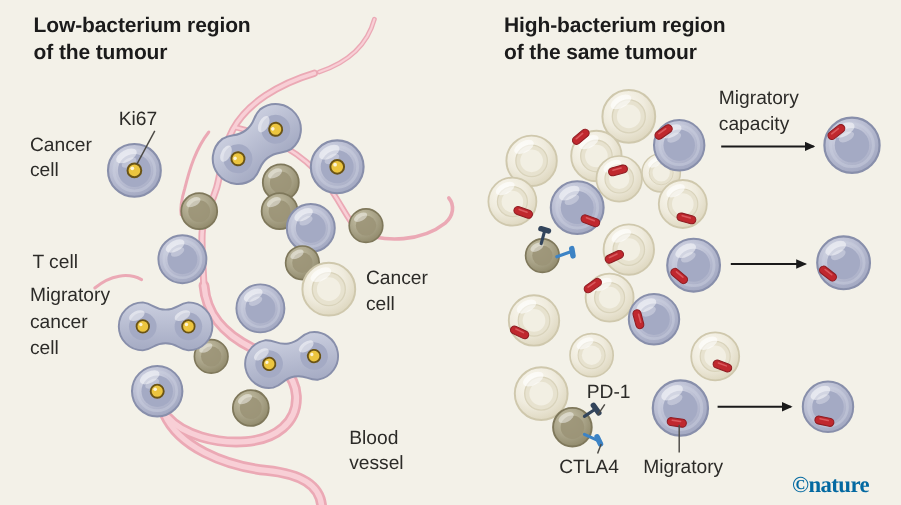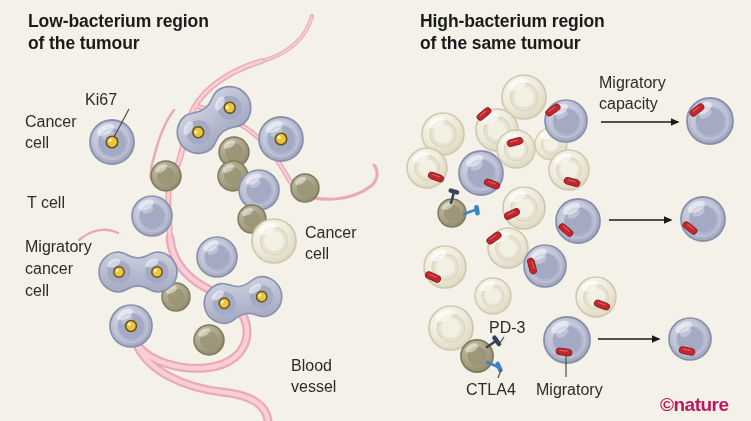--- a/index.html
+++ b/index.html
@@ -3,22 +3,22 @@
 <meta charset="utf-8">
 <style>
   html,body{margin:0;padding:0}
   #stage{position:relative;width:751px;height:421px;background:#f3f1e8;
          font-family:"Liberation Sans",sans-serif;overflow:hidden}
   #art{position:absolute;left:0;top:0}
   .title{position:absolute;font-size:17.5px;line-height:22px;font-weight:700;
          color:#1b1b1b;white-space:pre-line;letter-spacing:-.1px}
   .lab{position:absolute;font-size:16px;line-height:21px;color:#2c2b28;white-space:pre-line}
   .lab3{line-height:22px}
-  .wm{position:absolute;font-family:Liberation Sans, sans-serif;font-weight:700;
-      font-size:19px;color:#be185d;letter-spacing:-.5px}
+  .wm{position:absolute;font-family:Liberation Serif, serif;font-weight:700;
+      font-size:19px;color:#0369a1;letter-spacing:-.5px}
 </style>
 </head>
 <body>
 
 <div id="stage" style="background: rgb(243, 241, 232);">
 
 <svg id="art" width="751" height="421" viewBox="0 0 751 421">
   <defs>
     <radialGradient id="gCell" cx="38%" cy="32%" r="75%">
       <stop offset="0" stop-color="#d9dce8"></stop>
@@ -310,32 +310,32 @@
     <line x1="504" y1="337" x2="498" y2="346"></line>
     <line x1="498" y1="378" x2="501" y2="370"></line>
   </g>
 </svg>
 
   <div class="title" style="left:28px;top:10px">Low-bacterium region
 of the tumour</div>
   <div class="title" style="left:420px;top:10px">High-bacterium region
 of the same tumour</div>
 
-  <div class="lab" style="left:85px;top:89px">Ki67</div>
+  <div class="lab" style="left:99px;top:89px">Ki67</div>
   <div class="lab" style="left:25px;top:111px">Cancer
 cell</div>
-  <div class="lab" style="left:27px;top:192px">T cell</div>
+  <div class="lab" style="left:27px;top:208px">T cell</div>
   <div class="lab lab3" style="left:25px;top:236px">Migratory
 cancer
 cell</div>
   <div class="lab" style="left:305px;top:222px">Cancer
 cell</div>
   <div class="lab" style="left:599px;top:72px">Migratory
 capacity</div>
 
   <div class="lab" style="left:291px;top:355px">Blood
 vessel</div>
-  <div class="lab" style="left:489px;top:317px">PD-3</div>
+  <div class="lab" style="left:489px;top:317px">PD-1</div>
   <div class="lab" style="left:466px;top:379px">CTLA4</div>
   <div class="lab" style="left:536px;top:379px">Migratory</div>
 
   <div class="wm" style="left:660px;top:394px">©nature</div>
 </div>
 
 </body></html>

